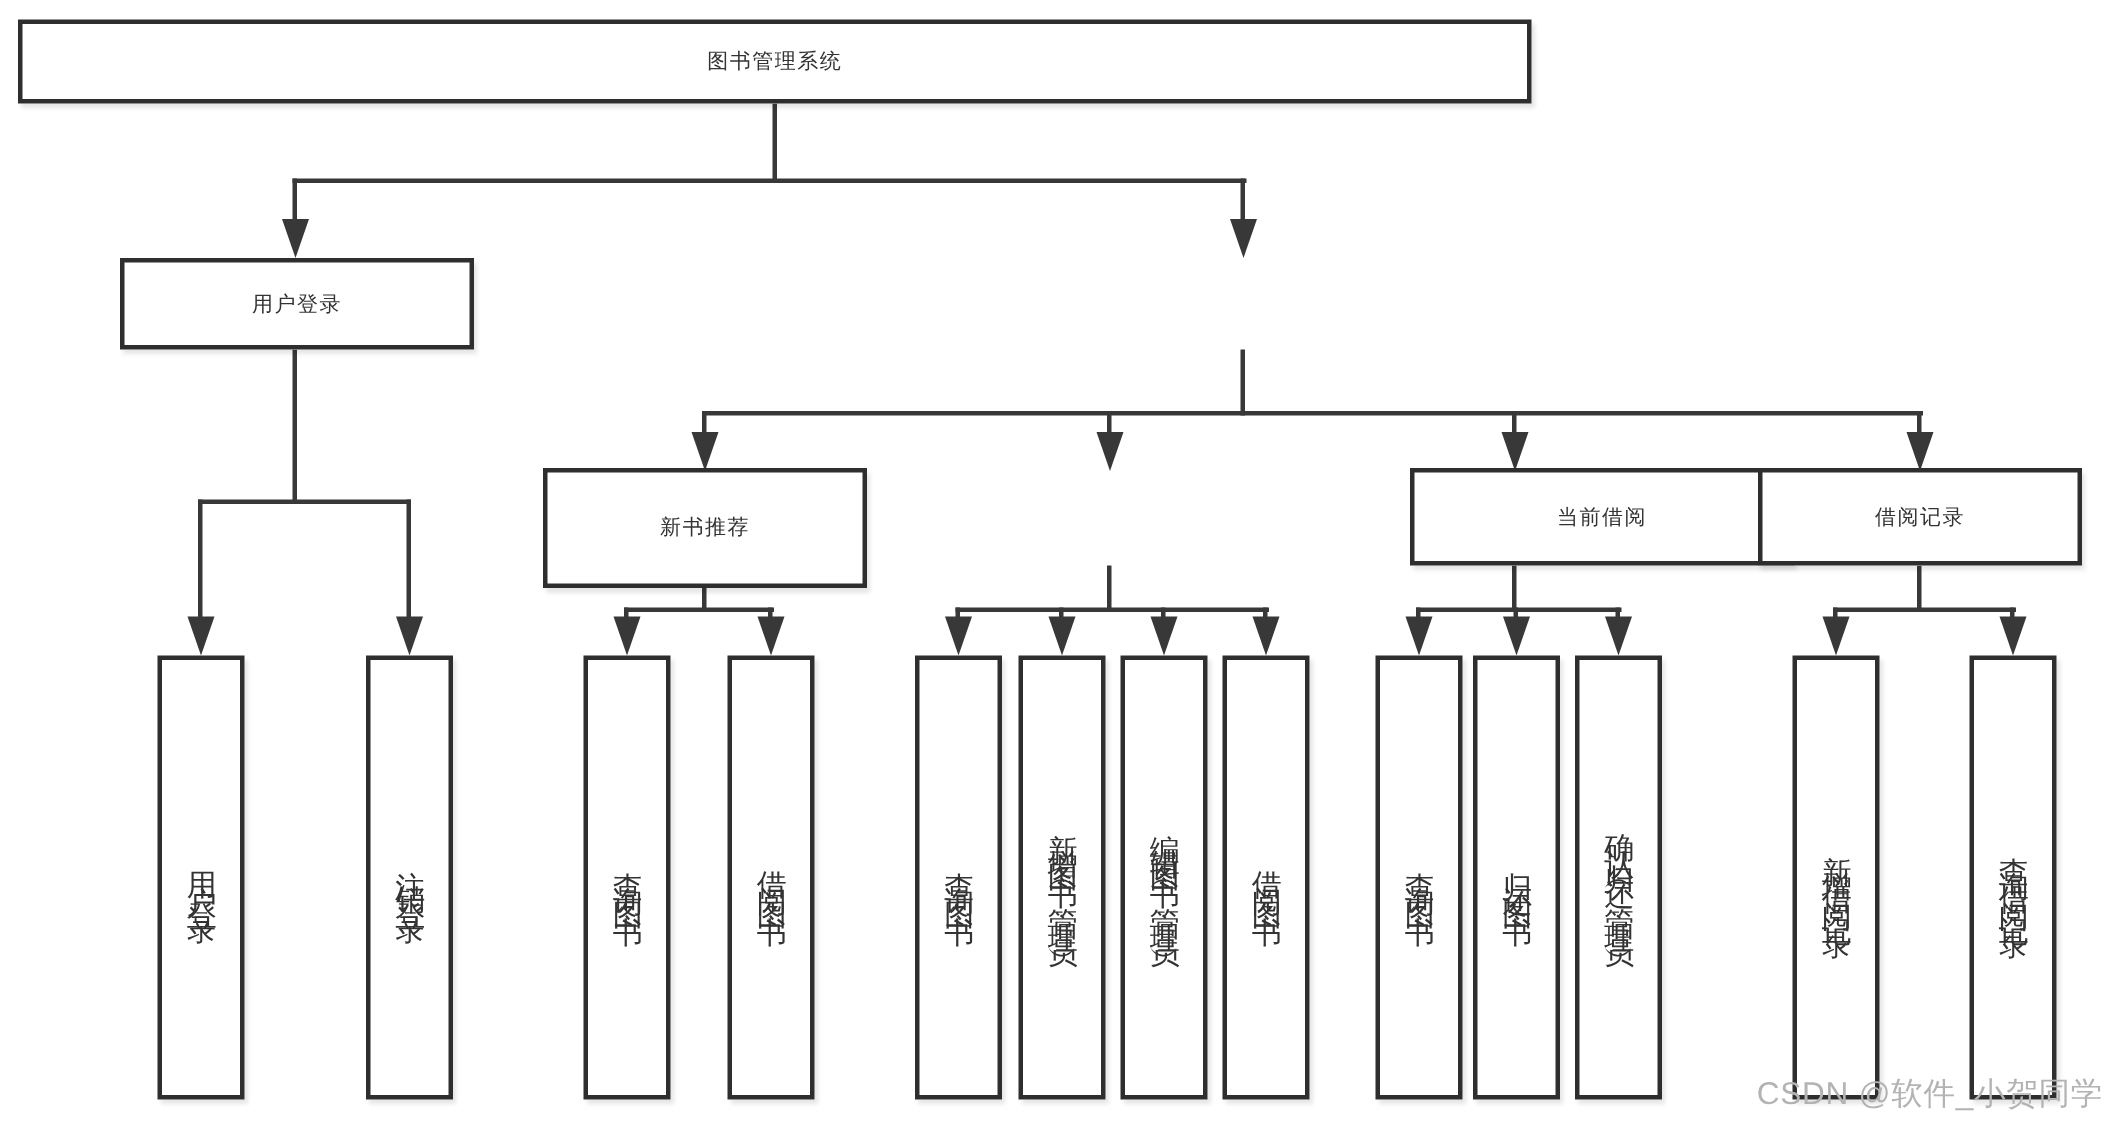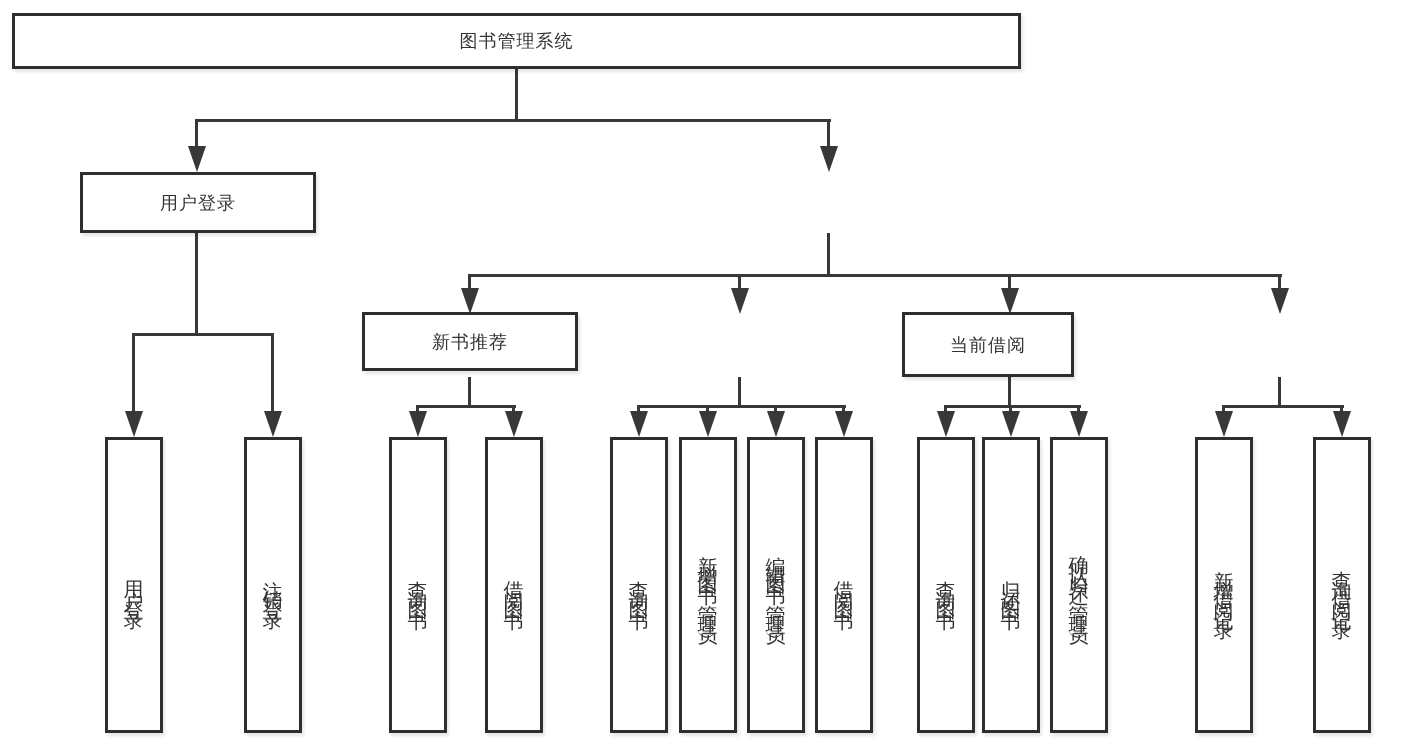--- a/index.html
+++ b/index.html
@@ -8,21 +8,21 @@
     background:var(--bg,#ffffff); overflow:hidden;
     font-family:"Liberation Sans","DejaVu Sans",sans-serif;
     color:var(--text,#333333);
   }
   .box {
     position:absolute; box-sizing:border-box;
     border:3px solid var(--border,#2e2e2e); background:#ffffff;
     display:flex; align-items:center; justify-content:center;
     box-shadow:2px 3px 3px rgba(0,0,0,0.10);
   }
-  .hlabel { font-size:18px; letter-spacing:1px; white-space:nowrap; }
+  .hlabel { font-size:14px; letter-spacing:1px; white-space:nowrap; }
   .leaf { width:58px; height:296px; top:437px; }
   .vtext {
     writing-mode:vertical-rl; text-orientation:mixed;
     font-size:20px; line-height:1; letter-spacing:10px; white-space:nowrap;
   }
   .hline { position:absolute; height:3px; background:var(--line,#383838); }
   .vline { position:absolute; width:3px;  background:var(--line,#383838); }
   .arrow {
     position:absolute; width:0; height:0;
     border-left:9px solid transparent; border-right:9px solid transparent;
@@ -95,22 +95,23 @@
   <div class="hline" style="left:1222px;top:405px;width:122px"></div>
   <div class="vline" style="left:1222px;top:405px;height:9px"></div>
   <div class="vline" style="left:1340px;top:405px;height:9px"></div>
   <div class="arrow" style="left:1215px;top:411px"></div>
   <div class="arrow" style="left:1333px;top:411px"></div>
 
   <div class="box hlabel" style="left:12px;top:13px;width:1009px;height:56px">图书管理系统</div>
 
   <div class="box hlabel" style="left:80px;top:172px;width:236px;height:61px">用户登录</div>
 
-  <div class="box hlabel" style="left:362px;top:312px;width:216px;height:59px">新书推荐</div>
-  <div class="box hlabel" style="left:902px;top:312px;width:172px;height:65px">当前借阅</div>
+  <div class="box hlabel" style="left:362px;top:312px;width:216px;height:80px">新书推荐</div>
+  <div class="box hlabel" style="left:940px;top:312px;width:256px;height:65px">当前借阅</div>
+  <div class="box hlabel" style="left:1172px;top:312px;width:216px;height:65px">借阅记录</div>
 
   <div class="box leaf" style="left:105px">
     <span class="vtext">用户登录</span>
     </div>
   <div class="box leaf" style="left:244px">
     <span class="vtext">注销登录</span>
     </div>
   <div class="box leaf" style="left:389px">
     <span class="vtext">查询图书</span>
     </div>
@@ -138,13 +139,14 @@
   <div class="box leaf" style="left:1050px">
     <span class="vtext">确认归还（管理员）</span>
     </div>
   <div class="box leaf" style="left:1195px">
     <span class="vtext">新增借阅记录</span>
     </div>
   <div class="box leaf" style="left:1313px">
     <span class="vtext">查询借阅记录</span>
     </div>
 
+  <span class="watermark">CSDN @软件_小贺同学</span>
 </div>
 
 </body></html>

